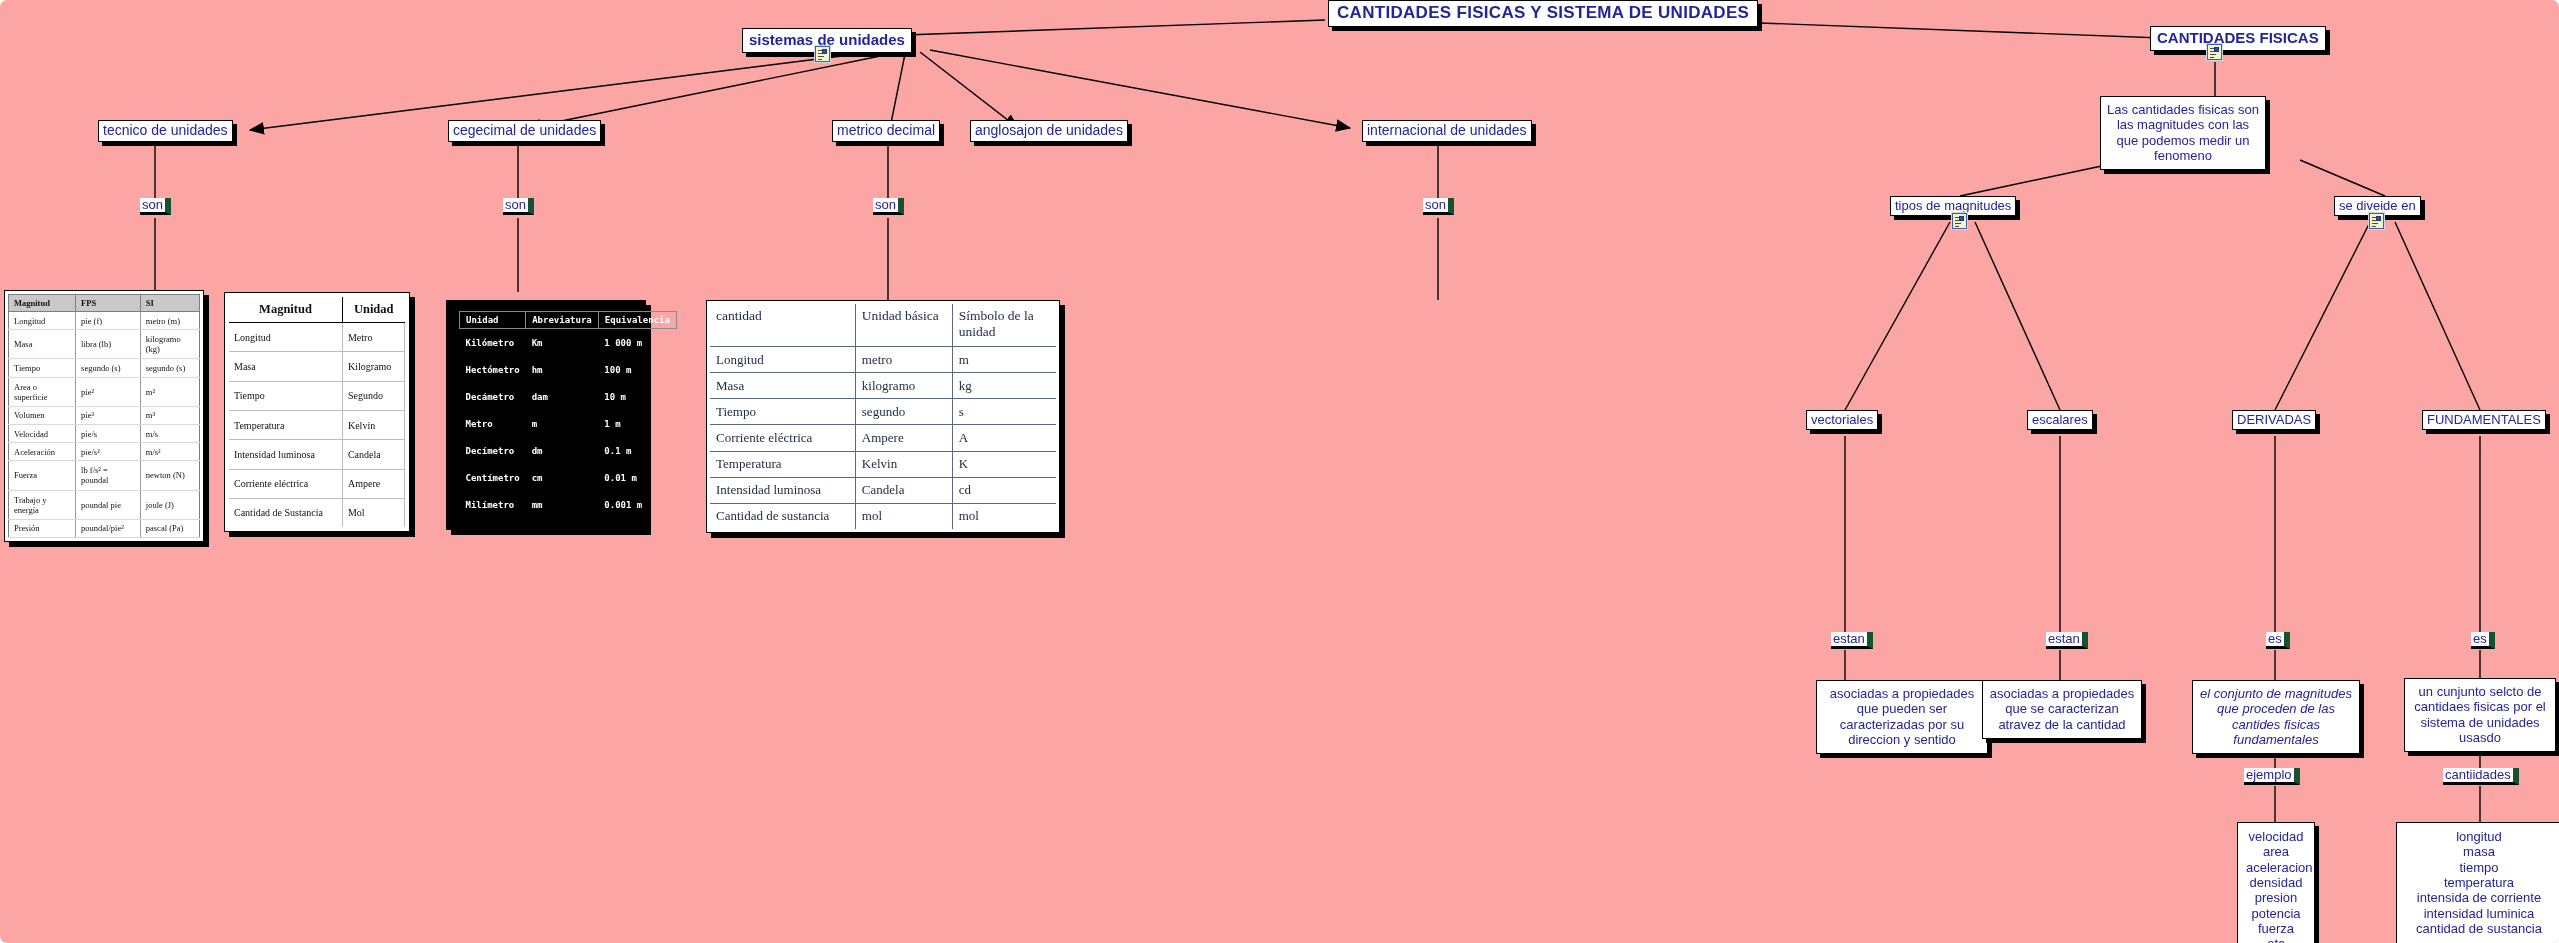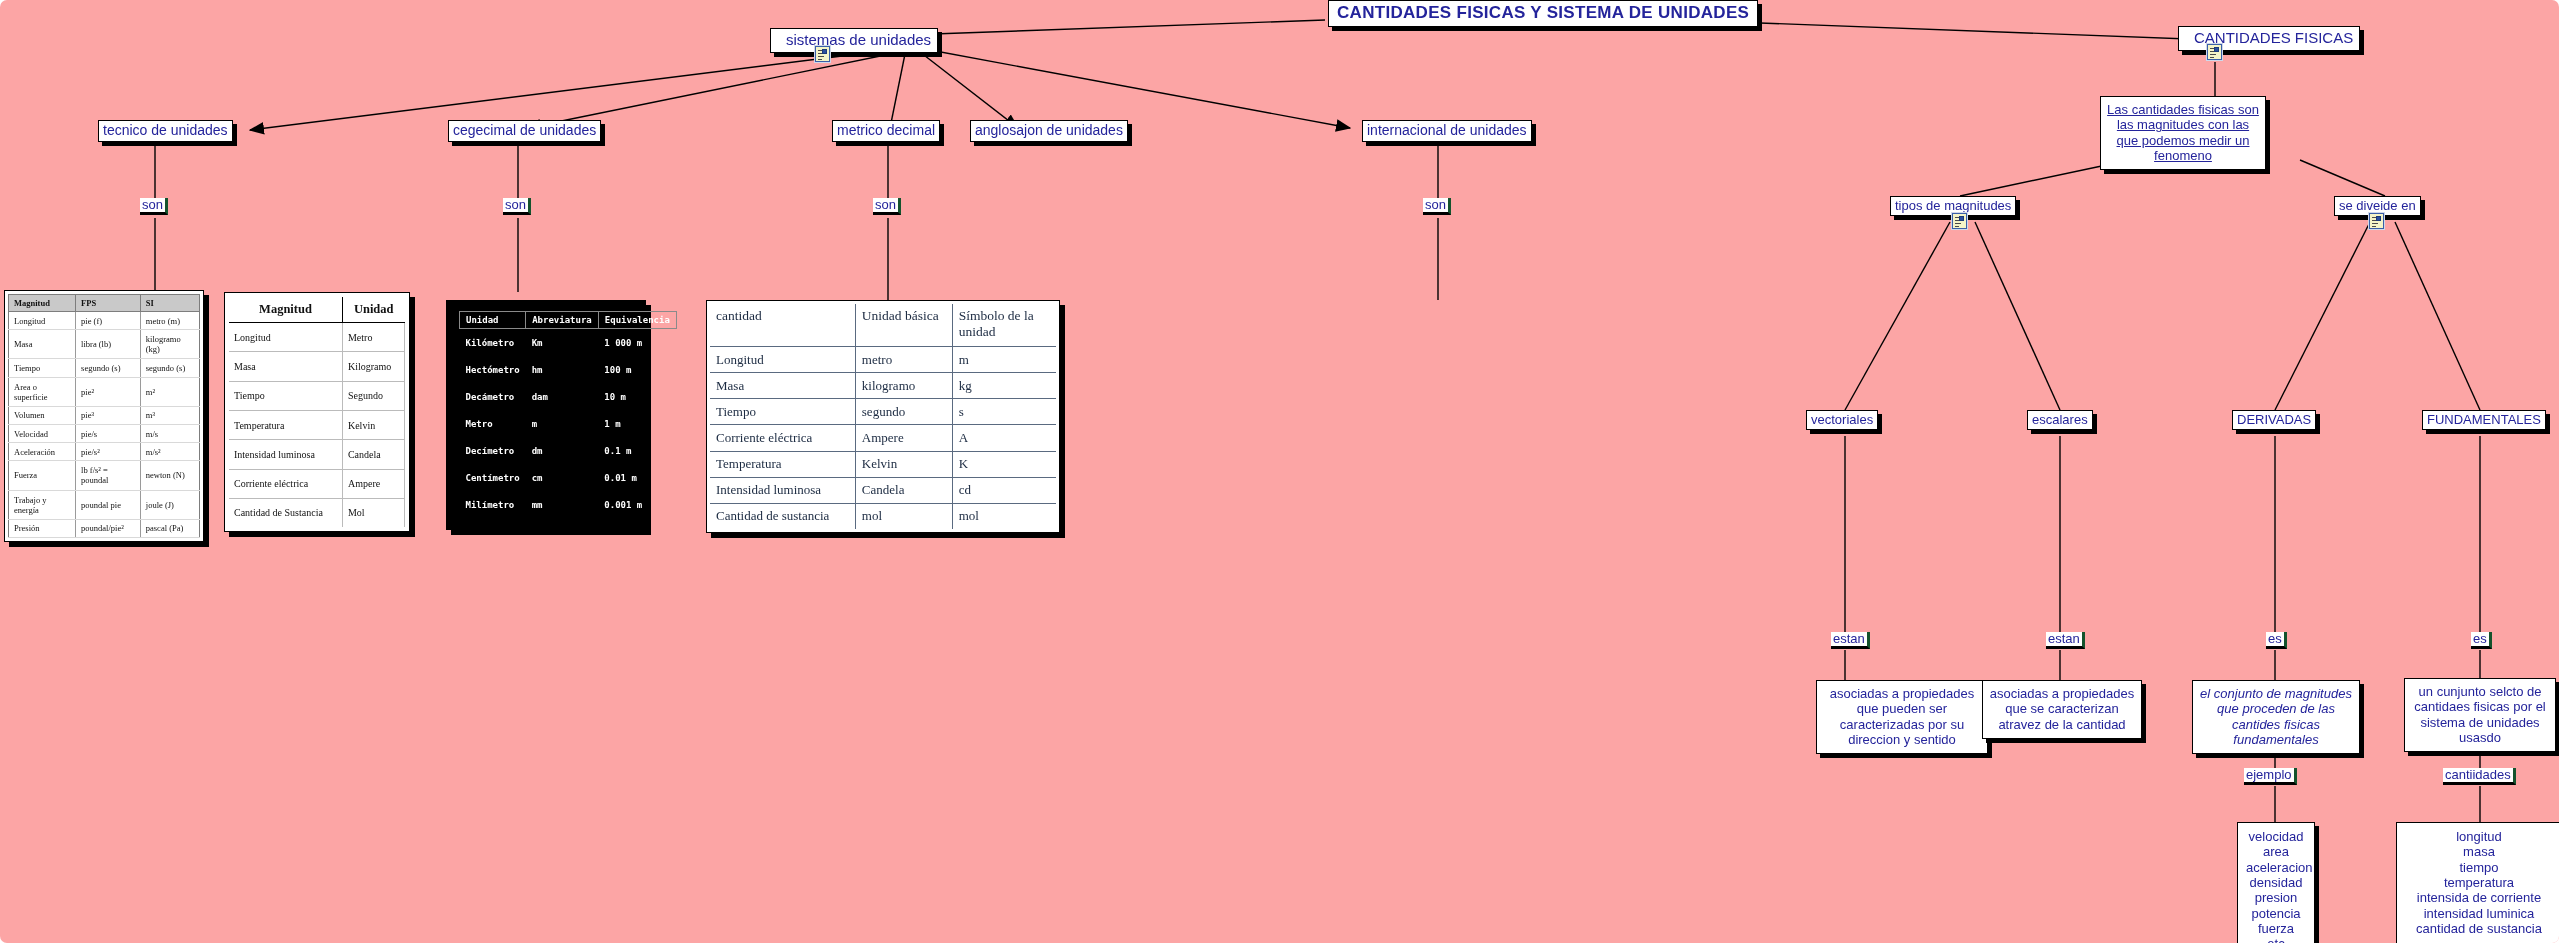--- a/index.html
+++ b/index.html
@@ -20,36 +20,36 @@
     line-height:1.18;
     white-space:nowrap;
     padding:1px 4px 2px 4px;
     font-size:13px;
   }
   .node.multi{white-space:normal;}
   .title-node{
     font-weight:bold;font-size:17px;letter-spacing:.3px;
     padding:2px 8px 3px 8px;
   }
-  .head-node{font-weight:normal;font-size:15px;padding:2px 6px 3px 15px;margin-left:28px;}
+  .head-node{font-weight:bold;font-size:15px;padding:2px 6px 3px 6px;}
   .sys-node{font-size:14px;}
   .cat-node{font-size:13px;}
   .desc-node{font-size:13px;padding:5px 6px 6px 6px;}
   .list-node{font-size:13px;padding:6px 8px 7px 8px;}
 
   
   .link-label{
     position:absolute;
     color:#24249b;
     font-size:13px;
     white-space:nowrap;
     text-align:center;
     background:#fff;
     border-bottom:3px solid #000;
-    border-right:3px solid #14532d;
+    border-right:6px solid #14532d;
     padding:0 2px 0 2px;
     line-height:1.1;
   }
 
   
   .doc-icon{
     position:absolute;
     width:15px;height:16px;
     background:#f4f4c8;
     border:1px solid #3a5fa8;
@@ -395,21 +395,21 @@
           </tr>
         <tr>
             <td>Cantidad de sustancia</td>
             <td>mol</td>
             <td>mol</td>
           </tr>
       </tbody>
     </table>
   </div>
 
-  <div class="node multi desc-node" style="left:2100px;top:96px;width:166px;text-decoration:underline;">Las cantidades fisicas son las magnitudes con las que podemos medir un fenomeno</div>
+  <div class="node multi desc-node" style="left:2100px;top:96px;width:166px;">Las cantidades fisicas son las magnitudes con las que podemos medir un fenomeno</div>
 
   <div class="node" style="left:1890px;top:196px;">tipos de magnitudes</div>
   <div class="doc-icon" style="left:1952px;top:213px;">
       <i></i>
       <i></i>
       <i></i>
       <i></i>
       <b></b>
     </div>
 

